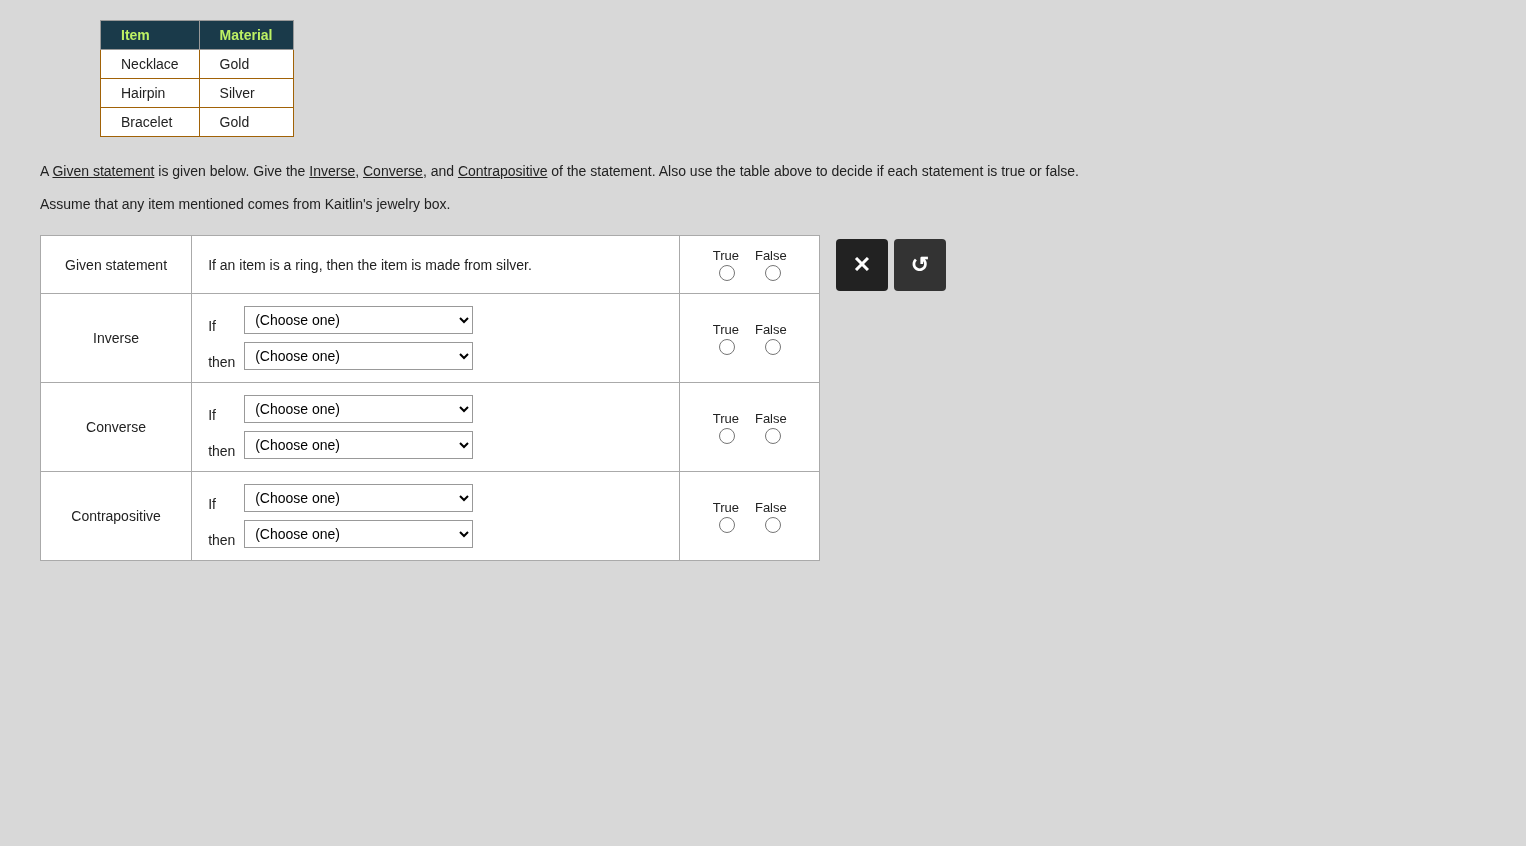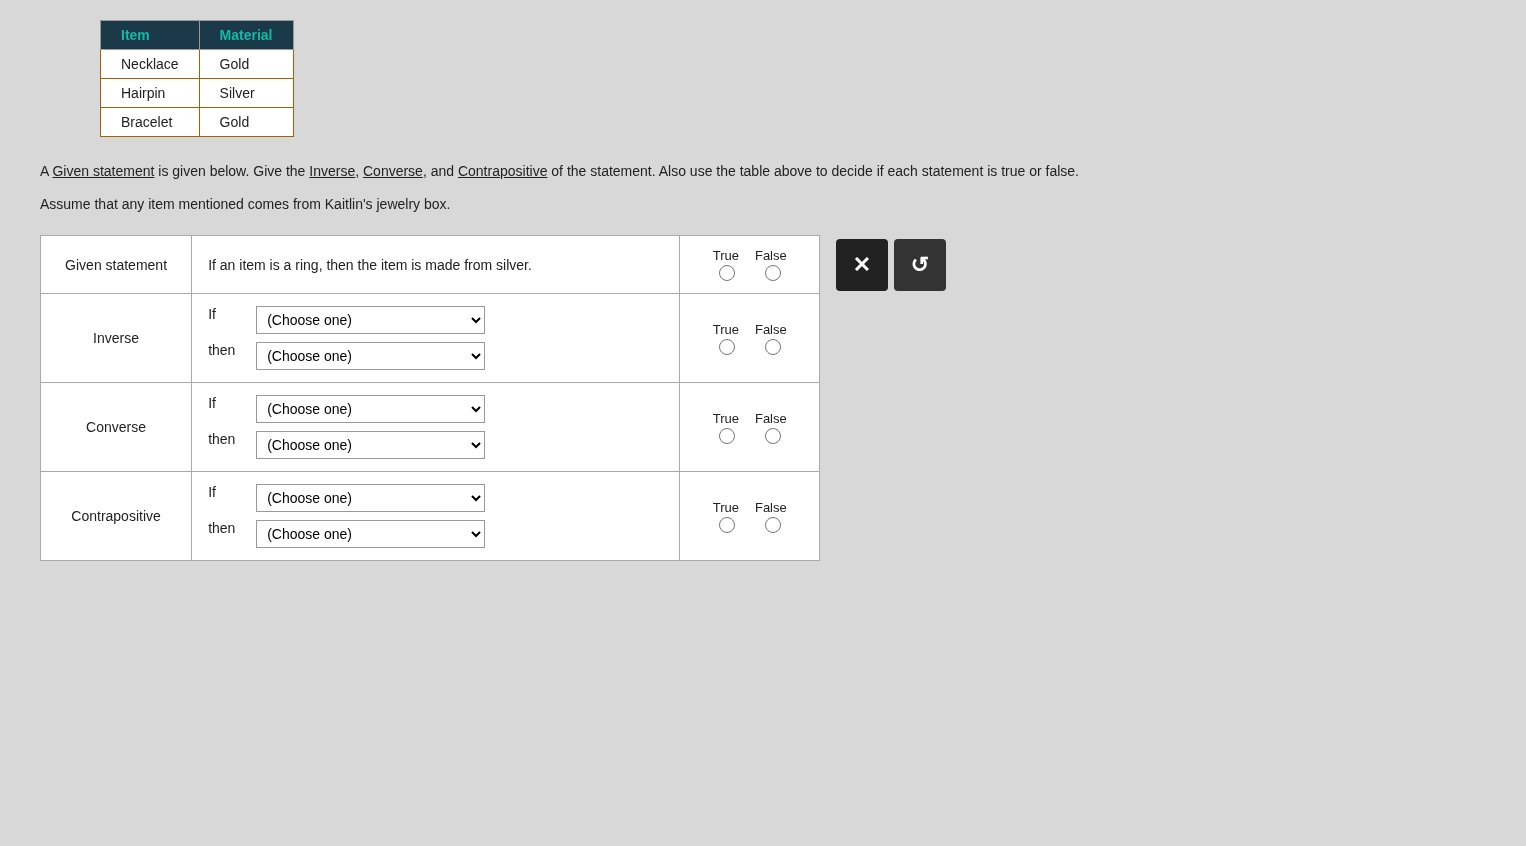--- a/index.html
+++ b/index.html
@@ -12,21 +12,21 @@
     }
 
     
     .material-table {
       border-collapse: collapse;
       margin-bottom: 24px;
       margin-left: 60px;
     }
     .material-table th {
       background-color: #1a3a4a;
-      color: #14b8a6;
+      color: #bef264;
       font-weight: bold;
       padding: 6px 20px;
       border: 1px solid #999;
       text-align: left;
     }
     .material-table td {
       background-color: #fff;
       padding: 6px 20px;
       border: 1px solid #a16207;
     }
@@ -90,23 +90,23 @@
     }
     .tf-radios input[type="radio"] {
       width: 16px;
       height: 16px;
       cursor: pointer;
     }
 
     
     .if-then-row {
       display: flex;
-      align-items: flex-start;
+      align-items: flex-end;
       margin-bottom: 8px;
-      gap: 12px;
+      gap: 0;
     }
     .if-then-row:last-child {
       margin-bottom: 0;
     }
     .if-then-label {
       font-size: 14px;
       min-width: 36px;
     }
     .choose-select {
       padding: 4px 6px;

